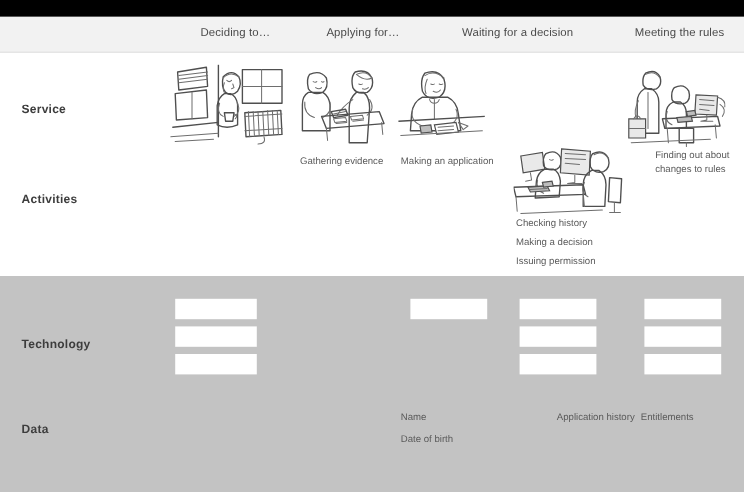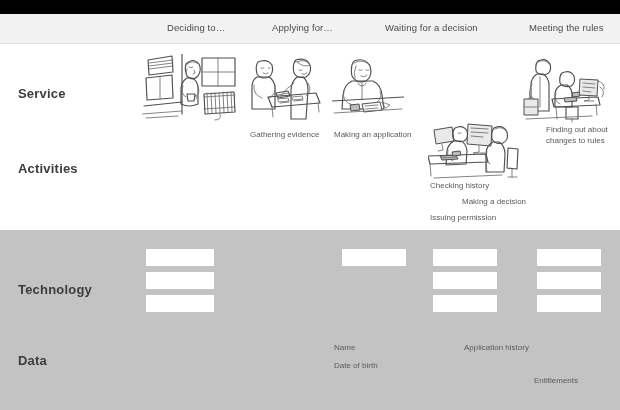--- a/index.html
+++ b/index.html
@@ -54,21 +54,21 @@
     left: 0; top: 230px;
     width: 620px;
     height: 180px;
     background: #c3c3c3;
   }
 
   
   .row-label {
     position: absolute;
     left: 18px;
-    font-size: 13px;
+    font-size: 10px;
     font-weight: bold;
     color: #3d3d3d;
     letter-spacing: 0.2px;
     white-space: nowrap;
   }
 
   
   .item-text {
     position: absolute;
     font-size: 8px;
@@ -285,33 +285,33 @@
 
       <path class="sk" d="M44 50 l12 0 l0 12 l-12 0 Z"></path>
       <path class="sk-thin" d="M50 62 l0 3"></path>
       <path class="sk-thin" d="M4 62 L70 59"></path>
     </svg>
   </div>
 
   <div class="item-text" style="left:250px; top:129px; width:100px;">Gathering evidence</div>
   <div class="item-text" style="left:430px; top:180px; width:100px;">Checking history</div>
   <div class="item-text" style="left:334px; top:129px; width:100px;">Making an application</div>
-  <div class="item-text" style="left:430px; top:196px; width:100px;margin-left:32px;">Making a decision</div>
+  <div class="item-text" style="left:430px; top:196px; width:100px;">Making a decision</div>
   <div class="item-text" style="left:430px; top:212px; width:100px;">Issuing permission</div>
   <div class="item-text" style="left:546px; top:124px; width:80px;">Finding out about changes to rules</div>
 
   <div class="tech-box" style="left:146px; top:249px; width:68px;"></div>
   <div class="tech-box" style="left:146px; top:272px; width:68px;"></div>
   <div class="tech-box" style="left:146px; top:295px; width:68px;"></div>
   <div class="tech-box" style="left:342px; top:249px; width:64px;"></div>
   <div class="tech-box" style="left:433px; top:249px; width:64px;"></div>
   <div class="tech-box" style="left:433px; top:272px; width:64px;"></div>
   <div class="tech-box" style="left:433px; top:295px; width:64px;"></div>
   <div class="tech-box" style="left:537px; top:249px; width:64px;"></div>
   <div class="tech-box" style="left:537px; top:272px; width:64px;"></div>
   <div class="tech-box" style="left:537px; top:295px; width:64px;"></div>
 
   <div class="item-text" style="left:334px; top:342px; width:90px;">Name</div>
   <div class="item-text" style="left:334px; top:360px; width:90px;">Date of birth</div>
   <div class="item-text" style="left:430px; top:342px; width:95px;margin-left:34px;">Application history</div>
-  <div class="item-text" style="left:534px; top:342px; width:85px;margin-top:33px;">Entitlements</div>
+  <div class="item-text" style="left:534px; top:342px; width:85px;">Entitlements</div>
 
 </div>
 
 </body></html>

